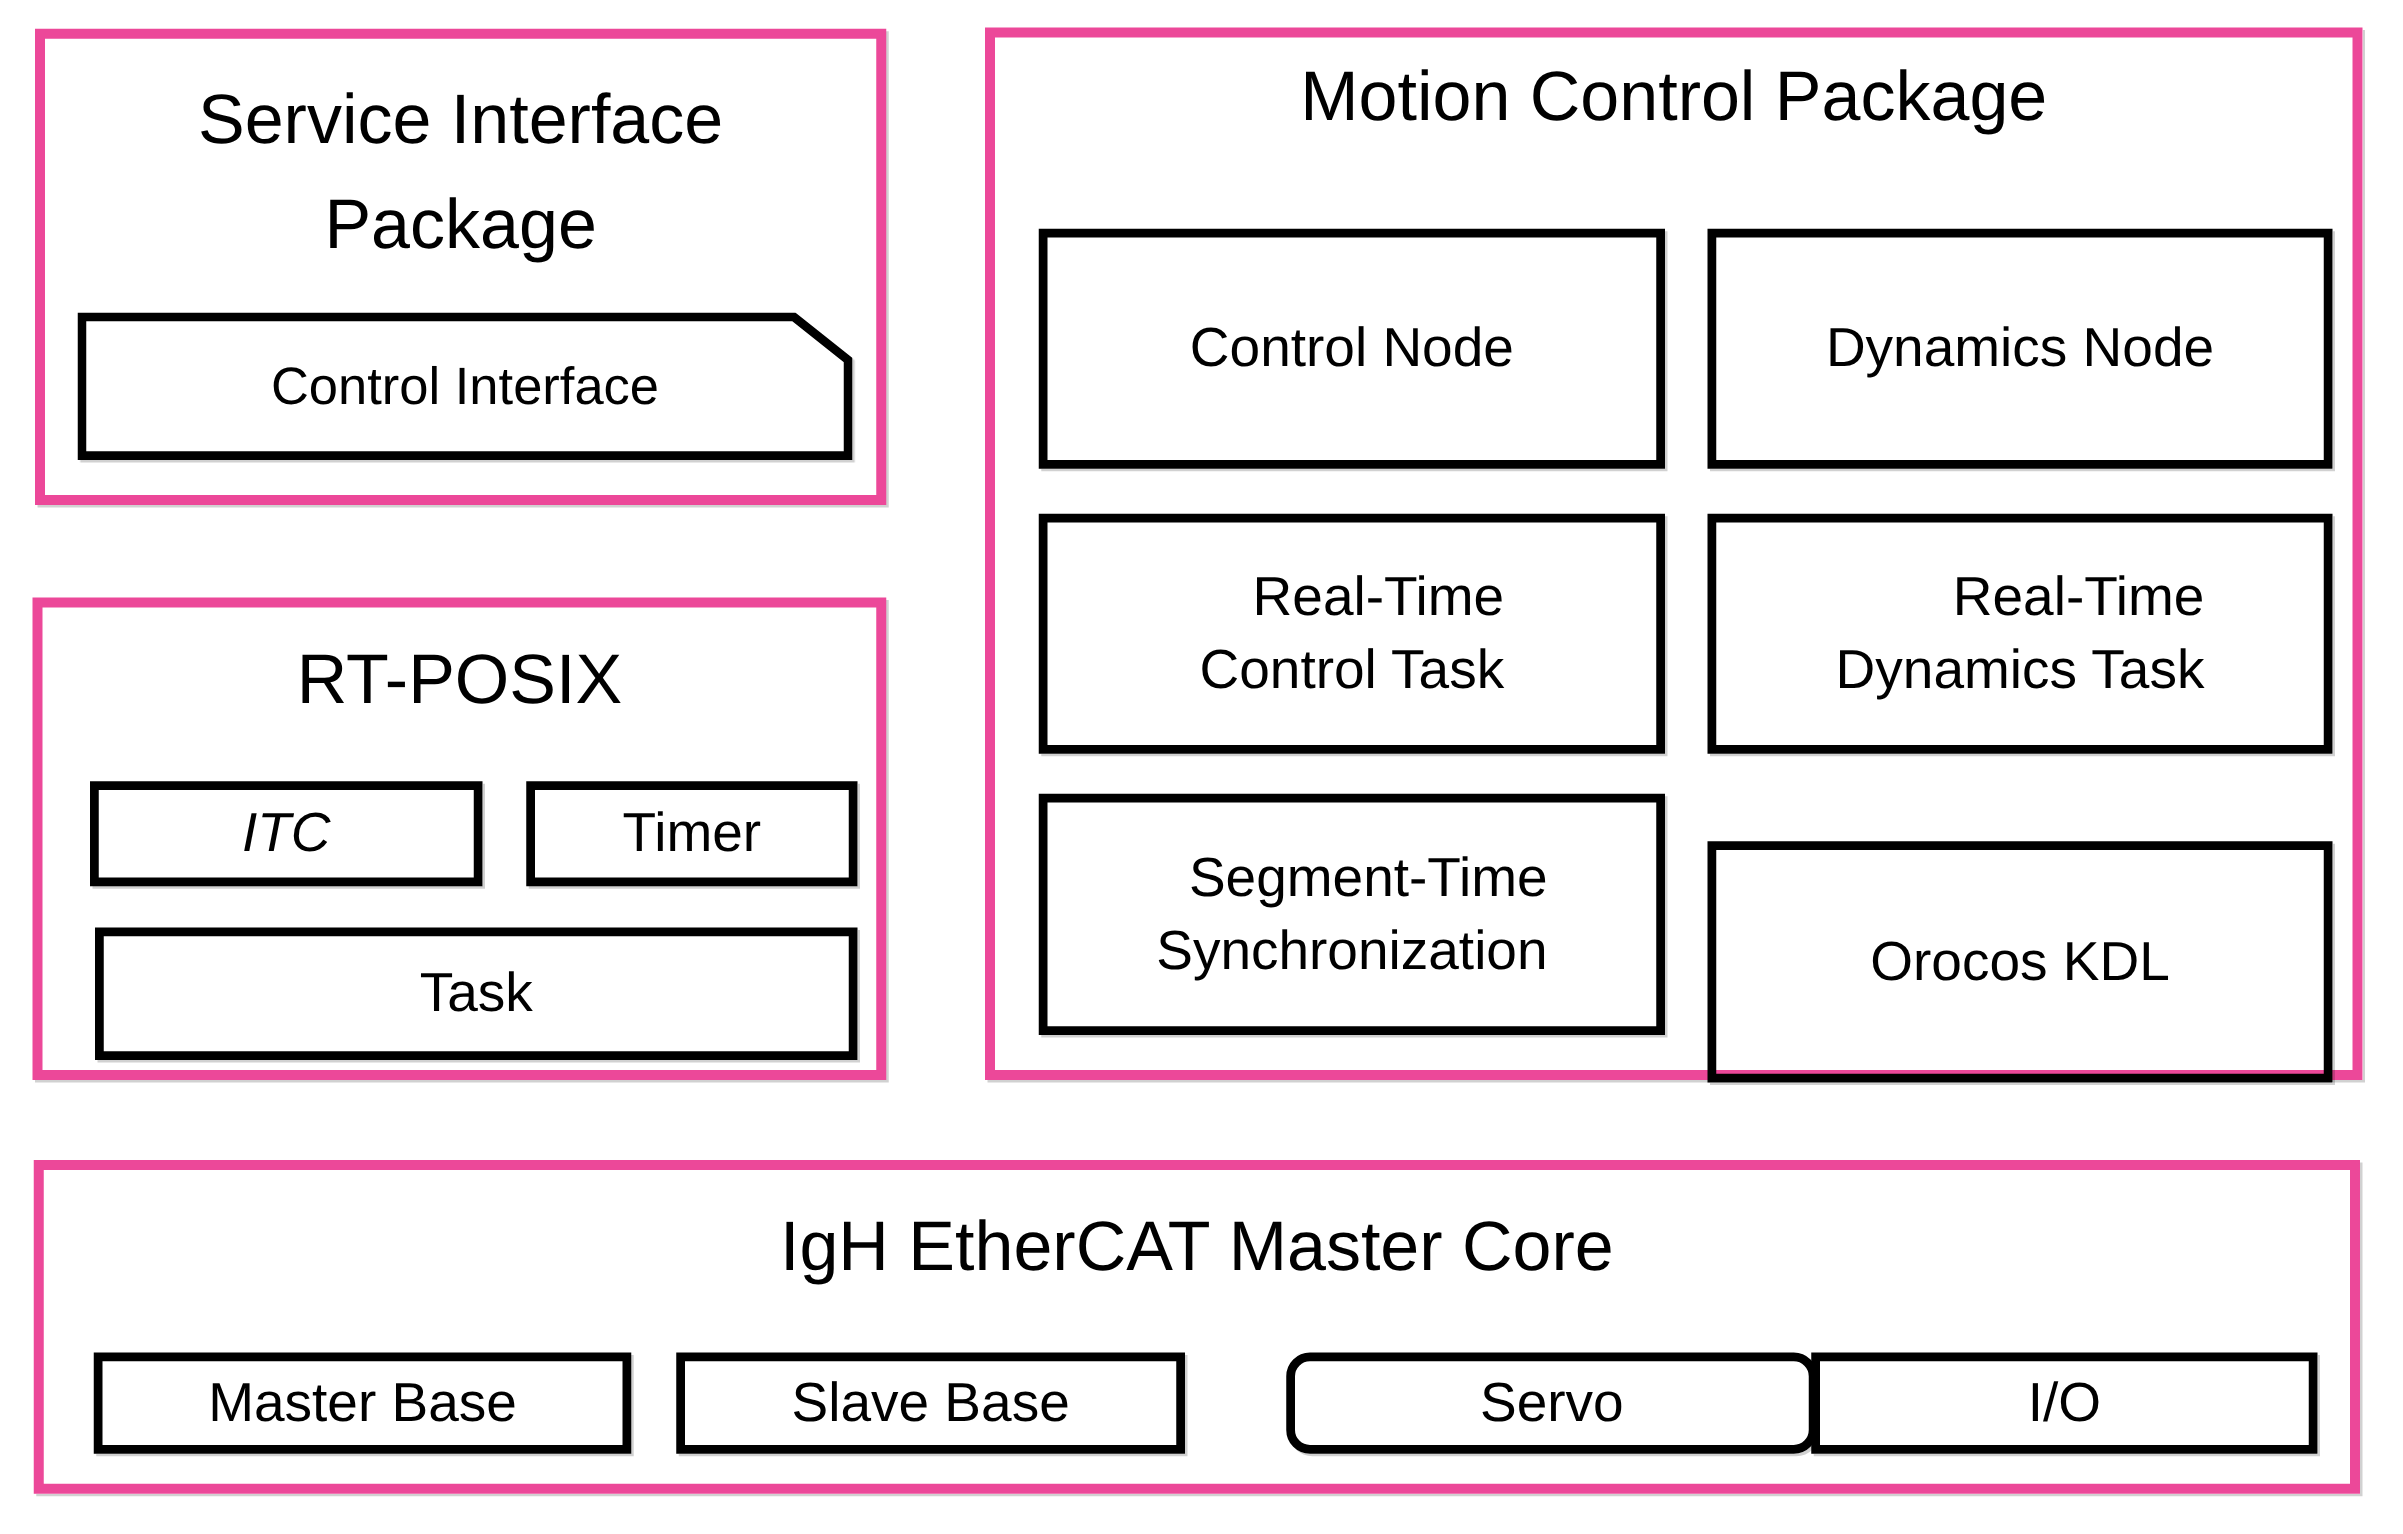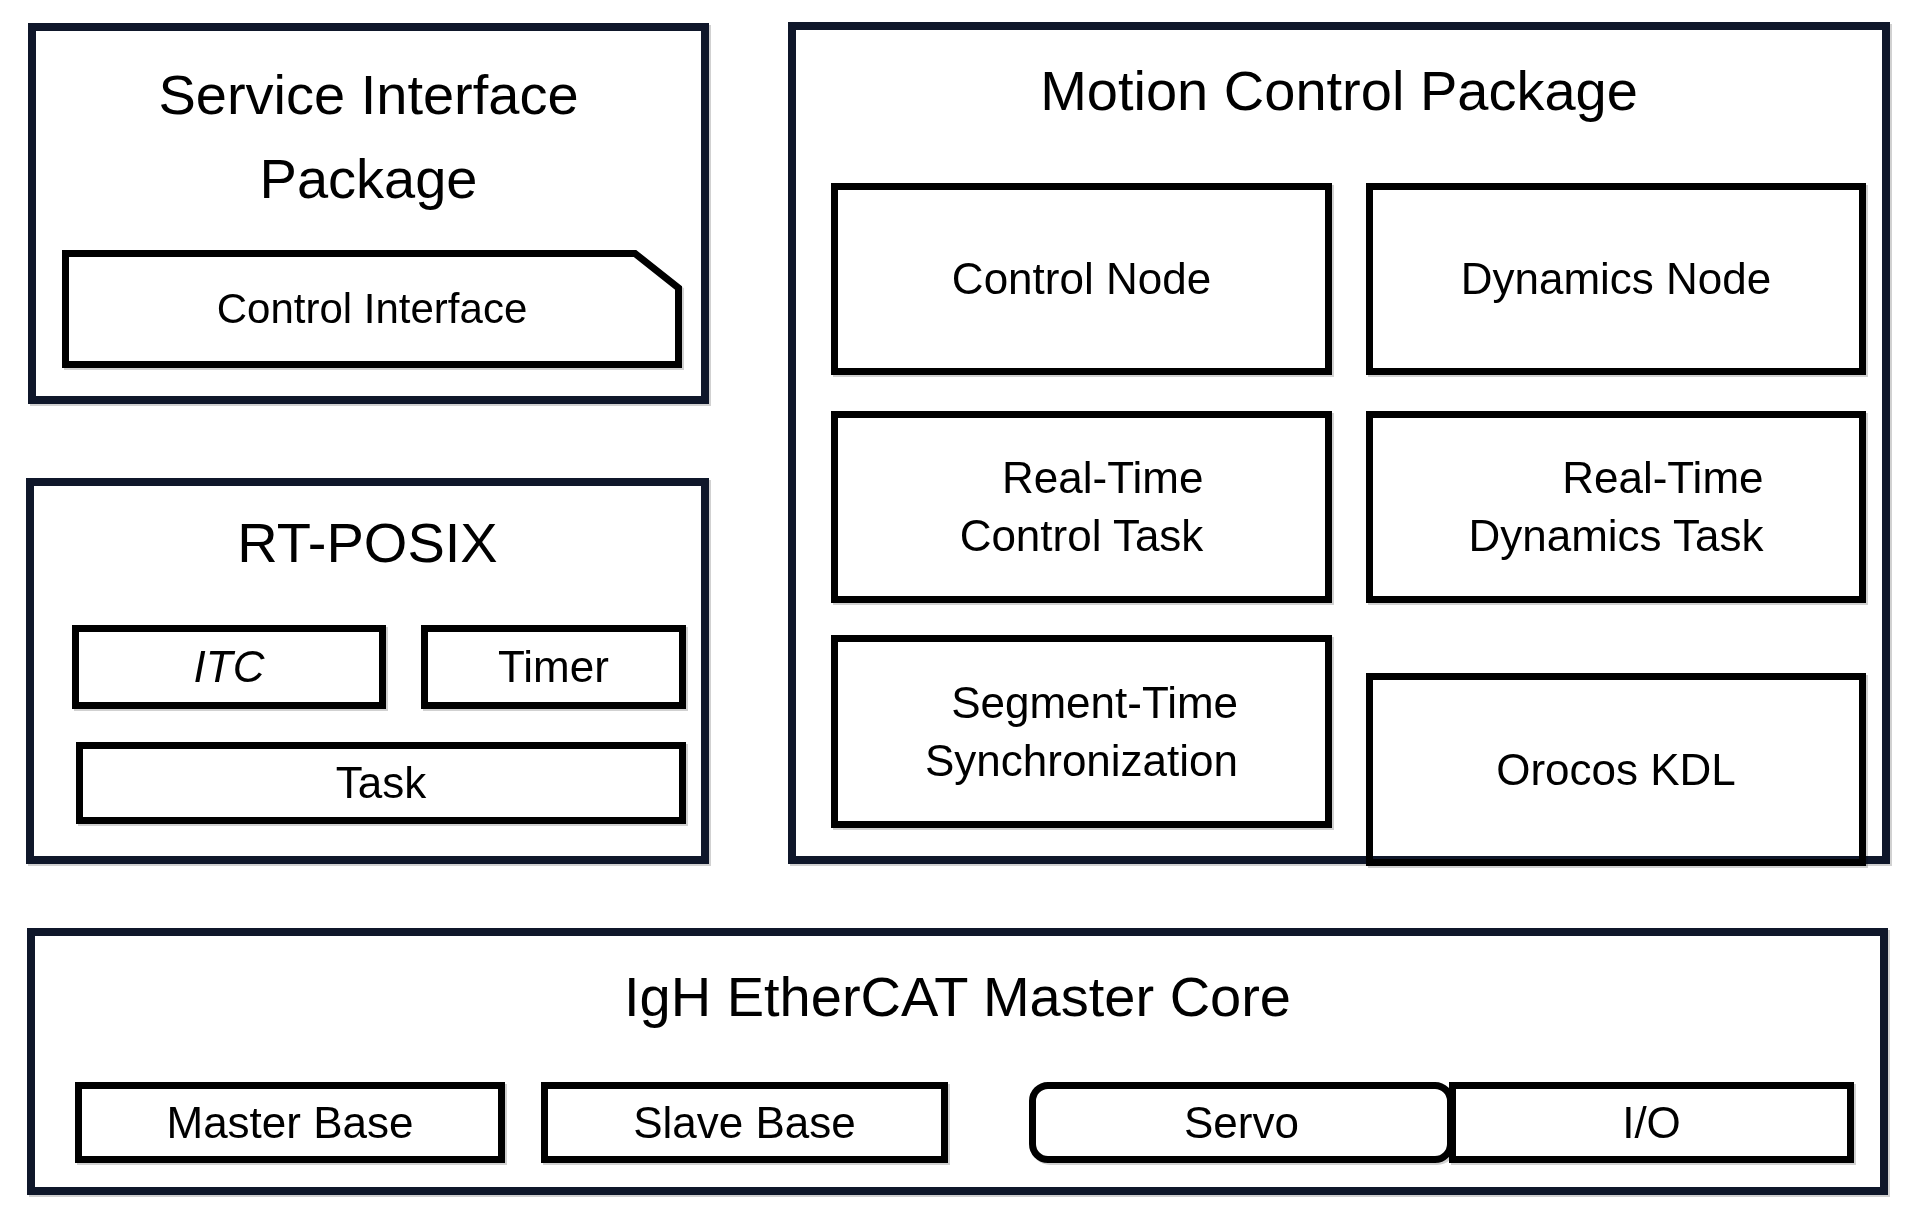--- a/index.html
+++ b/index.html
@@ -11,21 +11,21 @@
     position: relative;
     width: 1922px;
     height: 1227px;
     background: #ffffff;
     font-family: "Liberation Sans", "DejaVu Sans", sans-serif;
     color: #000000;
     overflow: hidden;
   }
   .outer-box {
     position: absolute;
-    border: 8px solid #0f172a;
+    border: 8px solid #ec4899;
     background: transparent;
     box-sizing: border-box;
     box-shadow: 2px 2px 0 rgba(0,0,0,0.18);
   }
   .inner-box {
     position: absolute;
     border: 7px solid #000000;
     background: transparent;
     box-sizing: border-box;
     box-shadow: 2px 2px 0 rgba(0,0,0,0.18);
@@ -89,27 +89,27 @@
   <div class="outer-box" style="left:26px; top:478px; width:683px; height:386px;">
     <div class="box-title" style="top:18px; line-height:78px;">
       <span class="tline">RT-POSIX</span>
     </div>
     <div class="inner-box" style="left:38px; top:139px; width:314px; height:84px;font-style:italic;">
       <span class="small-label">ITC</span>
     </div>
     <div class="inner-box" style="left:387px; top:139px; width:265px; height:84px;">
       <span class="small-label">Timer</span>
     </div>
-    <div class="inner-box" style="left:42px; top:256px; width:610px; height:82px;">
+    <div class="inner-box" style="left:42px; top:256px; width:610px; height:106px;">
       <span class="small-label">Task</span>
     </div>
   </div>
 
   <div class="outer-box" style="left:788px; top:22px; width:1102px; height:842px;">
-    <div class="box-title" style="top:22px; line-height:78px;">
+    <div class="box-title" style="top:8px; line-height:78px;">
       <span class="tline">Motion Control Package</span>
     </div>
 
     <div class="inner-box" style="left:35px; top:153px; width:501px; height:192px;">
       <div class="cell-label">
         <span>Control Node</span>
       </div>
     </div>
     <div class="inner-box" style="left:570px; top:153px; width:500px; height:192px;">
       <div class="cell-label">

